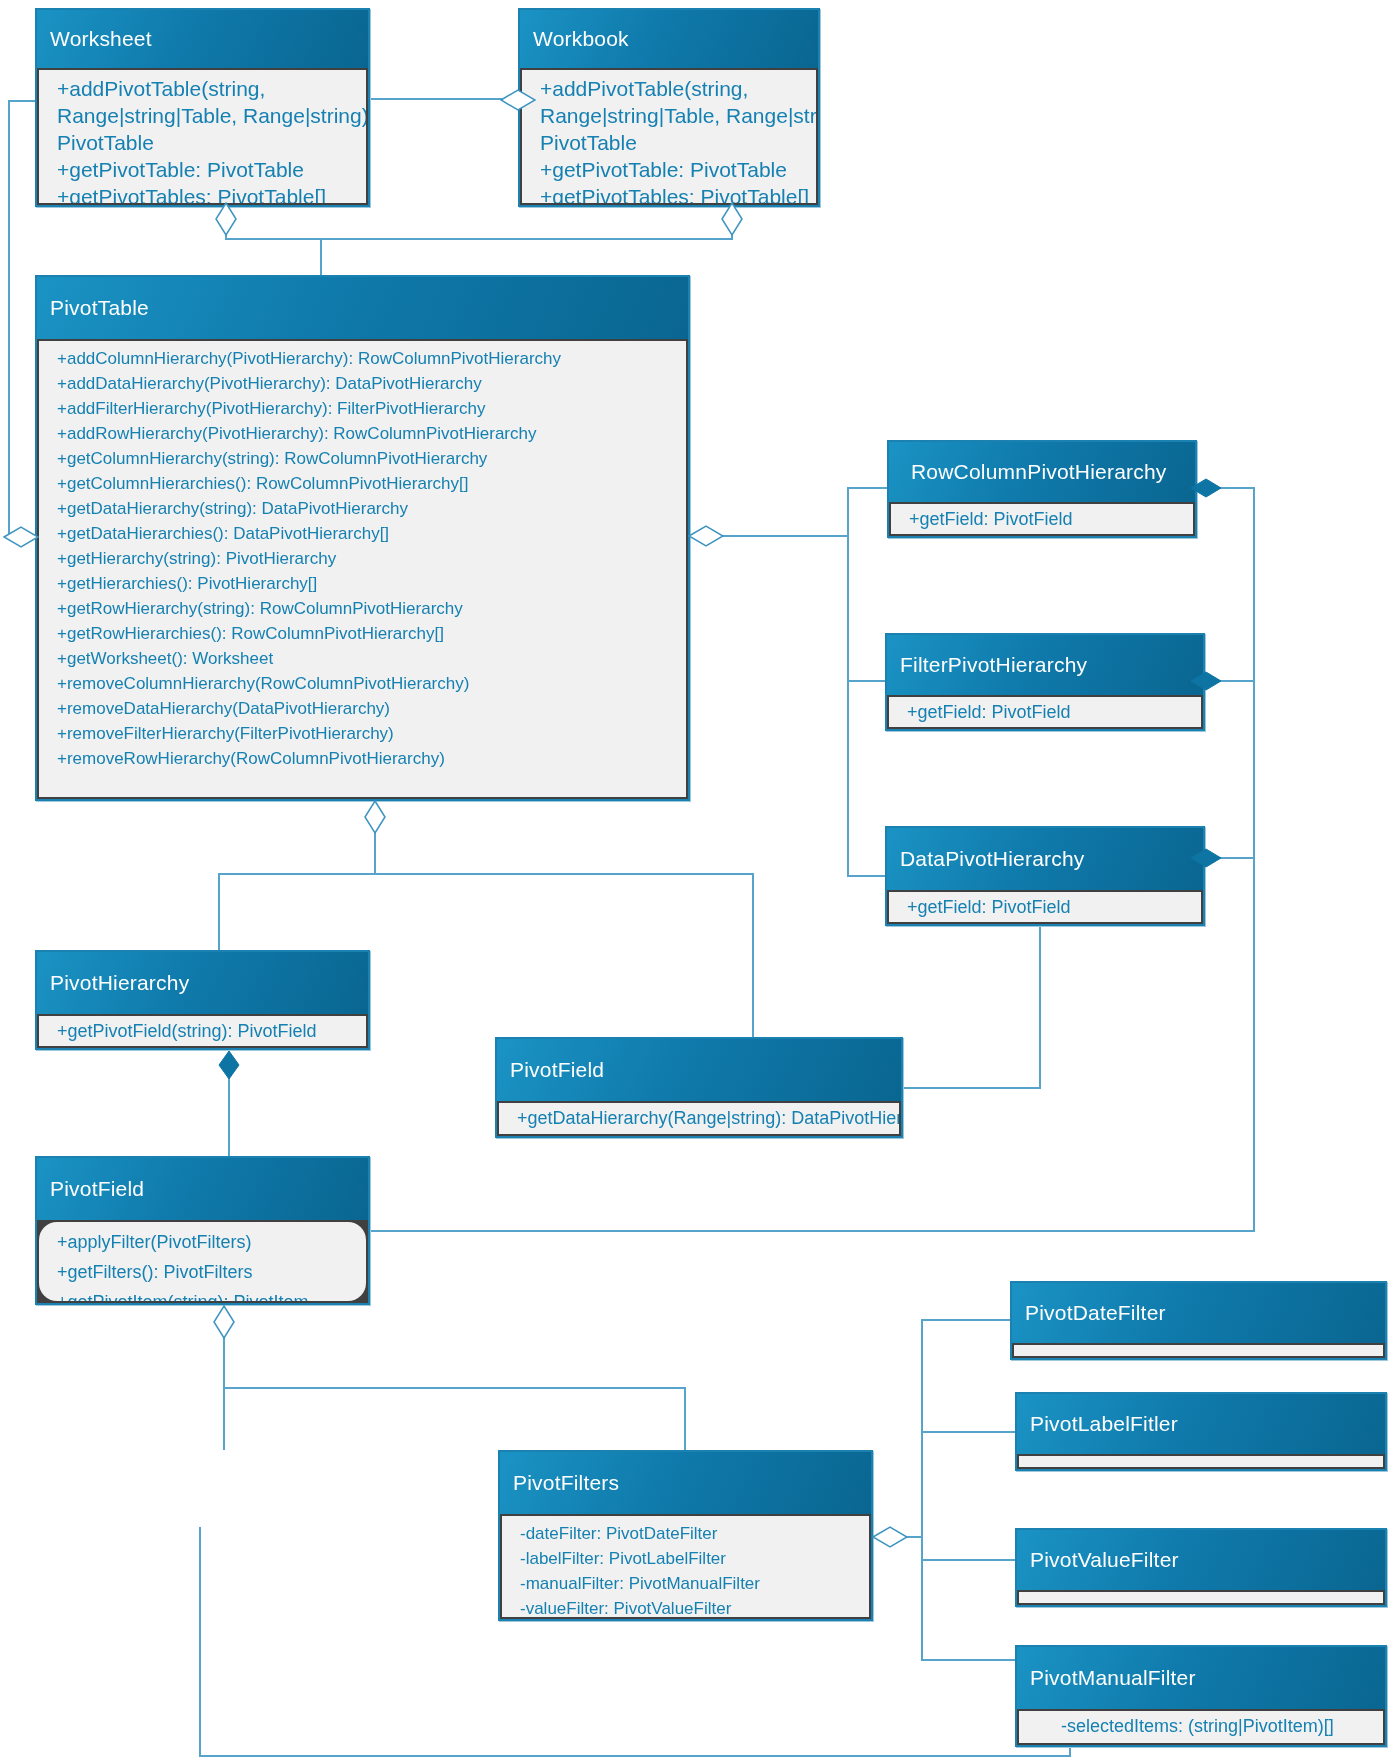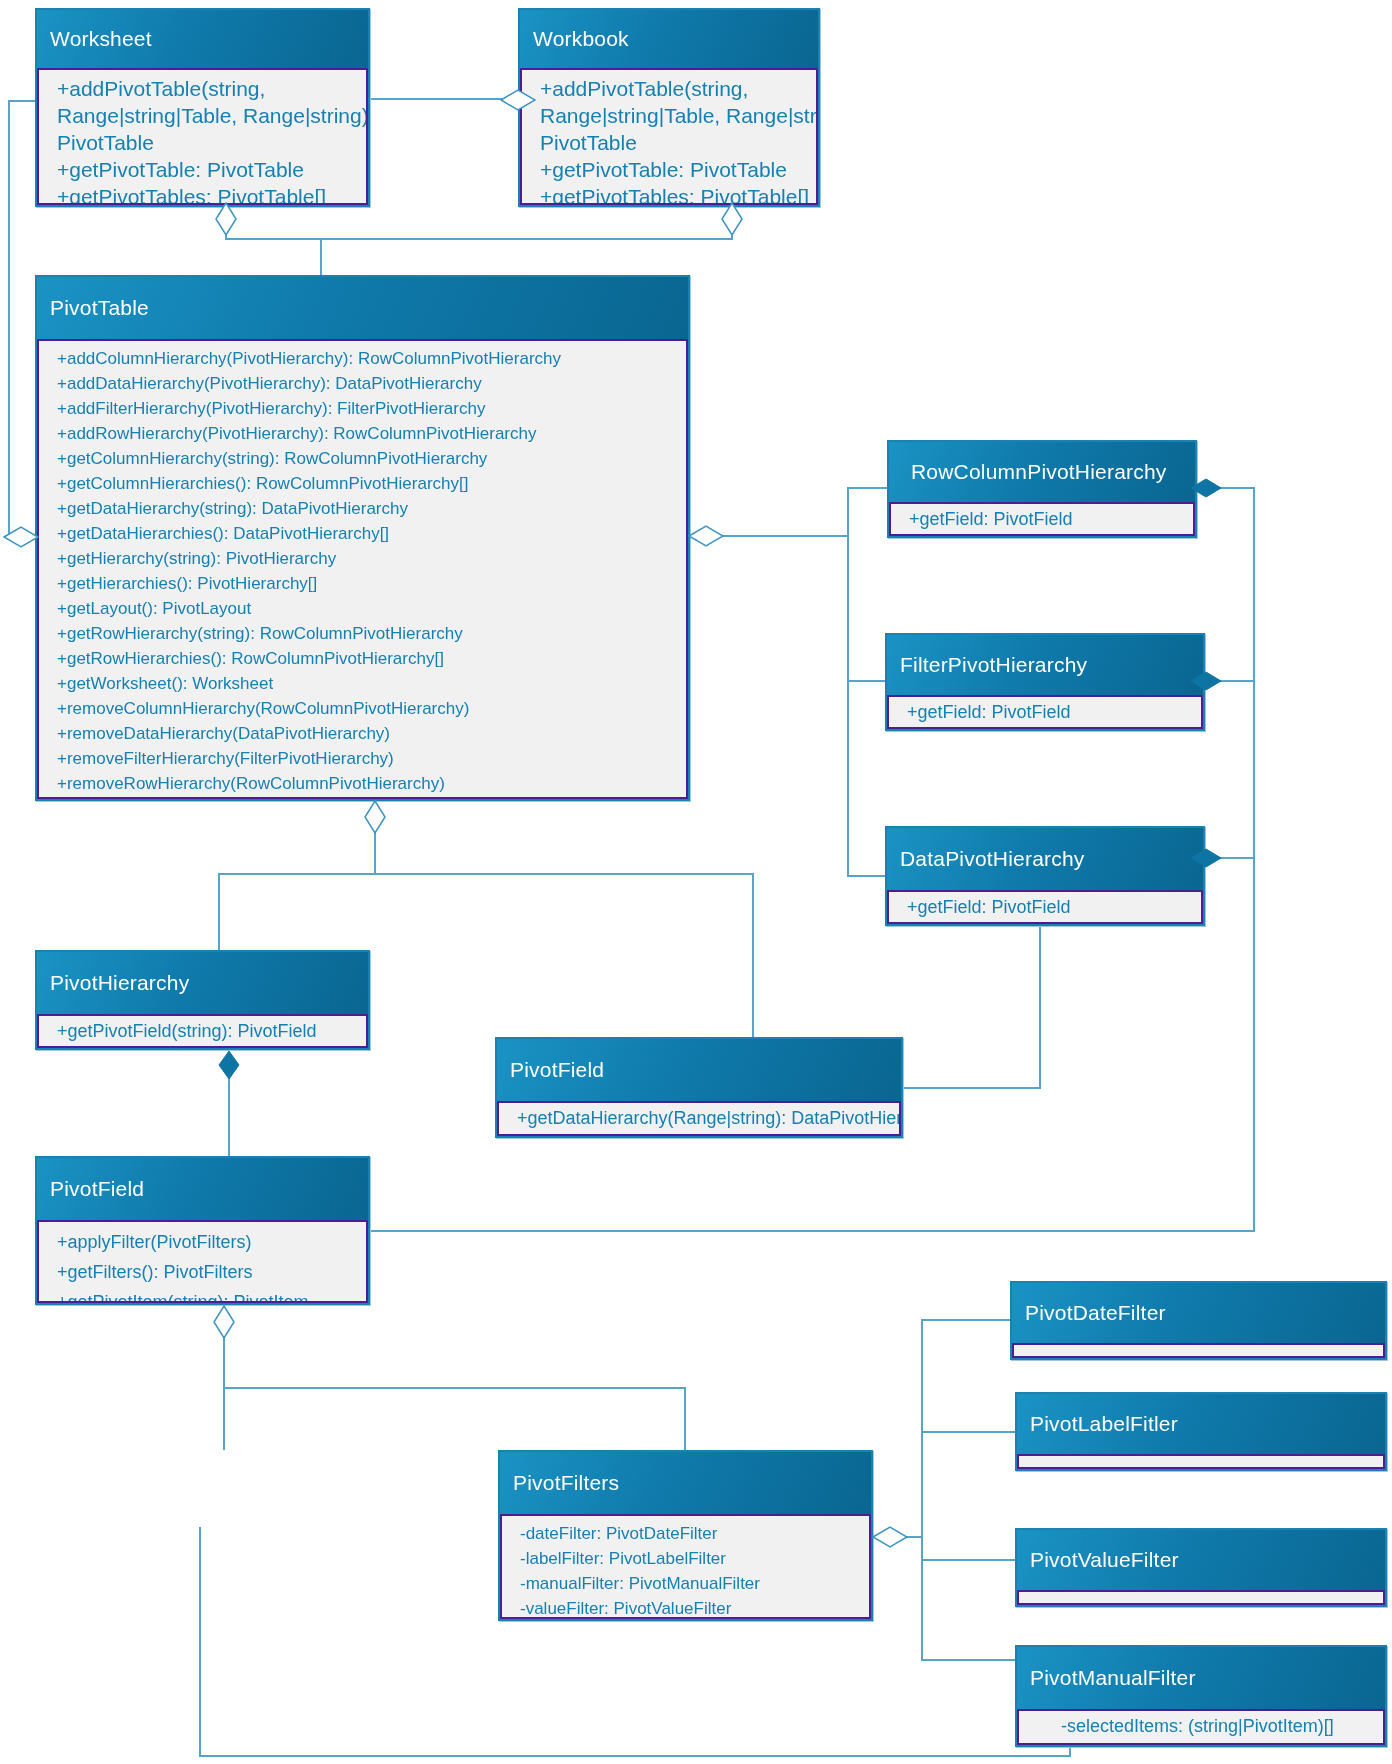--- a/index.html
+++ b/index.html
@@ -1,18 +1,18 @@
 <!DOCTYPE html>
 <html><head>
 <meta charset="utf-8">
 <style>
   html,body{margin:0;padding:0;background:#ffffff;}
   #canvas{position:relative;width:1392px;height:1764px;background:#ffffff;overflow:hidden;
           font-family:"Liberation Sans",sans-serif;}
-  .cls{position:absolute;border:2px solid #1a81b1;background:#4c1d95;box-sizing:border-box;
+  .cls{position:absolute;border:2px solid #1a81b1;background:#404040;box-sizing:border-box;
        box-shadow:1px 1px 0 #9fc8dd;}
   .cls-header{background:linear-gradient(115deg,#1a93c4 0%,#0f7aab 45%,#0a6691 100%);
        color:#ffffff;font-size:21px;display:flex;align-items:center;padding-left:13px;
        letter-spacing:0.2px;}
   .cls-body{background:#f1f1f1;margin:2px;color:#1580b2;overflow:hidden;}
   .member{padding-left:18px;white-space:nowrap;}
   .fs-big .member{font-size:21px;line-height:27px;}
   .fs-mid .member{font-size:18px;line-height:30px;}
   .fs-dense .member{font-size:17px;line-height:25px;}
   .pad-v{padding-top:5px;padding-bottom:4px;}
@@ -150,21 +150,20 @@
         <div class="member">+addColumnHierarchy(PivotHierarchy): RowColumnPivotHierarchy</div>
         <div class="member">+addDataHierarchy(PivotHierarchy): DataPivotHierarchy</div>
         <div class="member">+addFilterHierarchy(PivotHierarchy): FilterPivotHierarchy</div>
         <div class="member">+addRowHierarchy(PivotHierarchy): RowColumnPivotHierarchy</div>
         <div class="member">+getColumnHierarchy(string): RowColumnPivotHierarchy</div>
         <div class="member">+getColumnHierarchies(): RowColumnPivotHierarchy[]</div>
         <div class="member">+getDataHierarchy(string): DataPivotHierarchy</div>
         <div class="member">+getDataHierarchies(): DataPivotHierarchy[]</div>
         <div class="member">+getHierarchy(string): PivotHierarchy</div>
         <div class="member">+getHierarchies(): PivotHierarchy[]</div>
-        <div class="member">+getLayout(): PivotLayout</div>
         <div class="member">+getRowHierarchy(string): RowColumnPivotHierarchy</div>
         <div class="member">+getRowHierarchies(): RowColumnPivotHierarchy[]</div>
         <div class="member">+getWorksheet(): Worksheet</div>
         <div class="member">+removeColumnHierarchy(RowColumnPivotHierarchy)</div>
         <div class="member">+removeDataHierarchy(DataPivotHierarchy)</div>
         <div class="member">+removeFilterHierarchy(FilterPivotHierarchy)</div>
         <div class="member">+removeRowHierarchy(RowColumnPivotHierarchy)</div>
       </div>
   </div>
 
@@ -198,21 +197,21 @@
 
   <div class="cls fs-mid" style="left:495px;top:1037px;width:408px;">
     <div class="cls-header" style="height:62px;">PivotField</div>
     <div class="cls-body" style="height:31px;">
         <div class="member">+getDataHierarchy(Range|string): DataPivotHierarchy</div>
       </div>
   </div>
 
   <div class="cls fs-mid" style="left:35px;top:1156px;width:335px;">
     <div class="cls-header" style="height:62px;">PivotField</div>
-    <div class="cls-body pad-v" style="height:70px;">
+    <div class="cls-body pad-v" style="height:70px;border-radius:18px;">
         <div class="member">+applyFilter(PivotFilters)</div>
         <div class="member">+getFilters(): PivotFilters</div>
         <div class="member">+getPivotItem(string): PivotItem</div>
       </div>
   </div>
 
 
   <div class="cls fs-dense" style="left:498px;top:1450px;width:375px;">
     <div class="cls-header" style="height:62px;">PivotFilters</div>
     <div class="cls-body pad-v" style="height:92px;">

